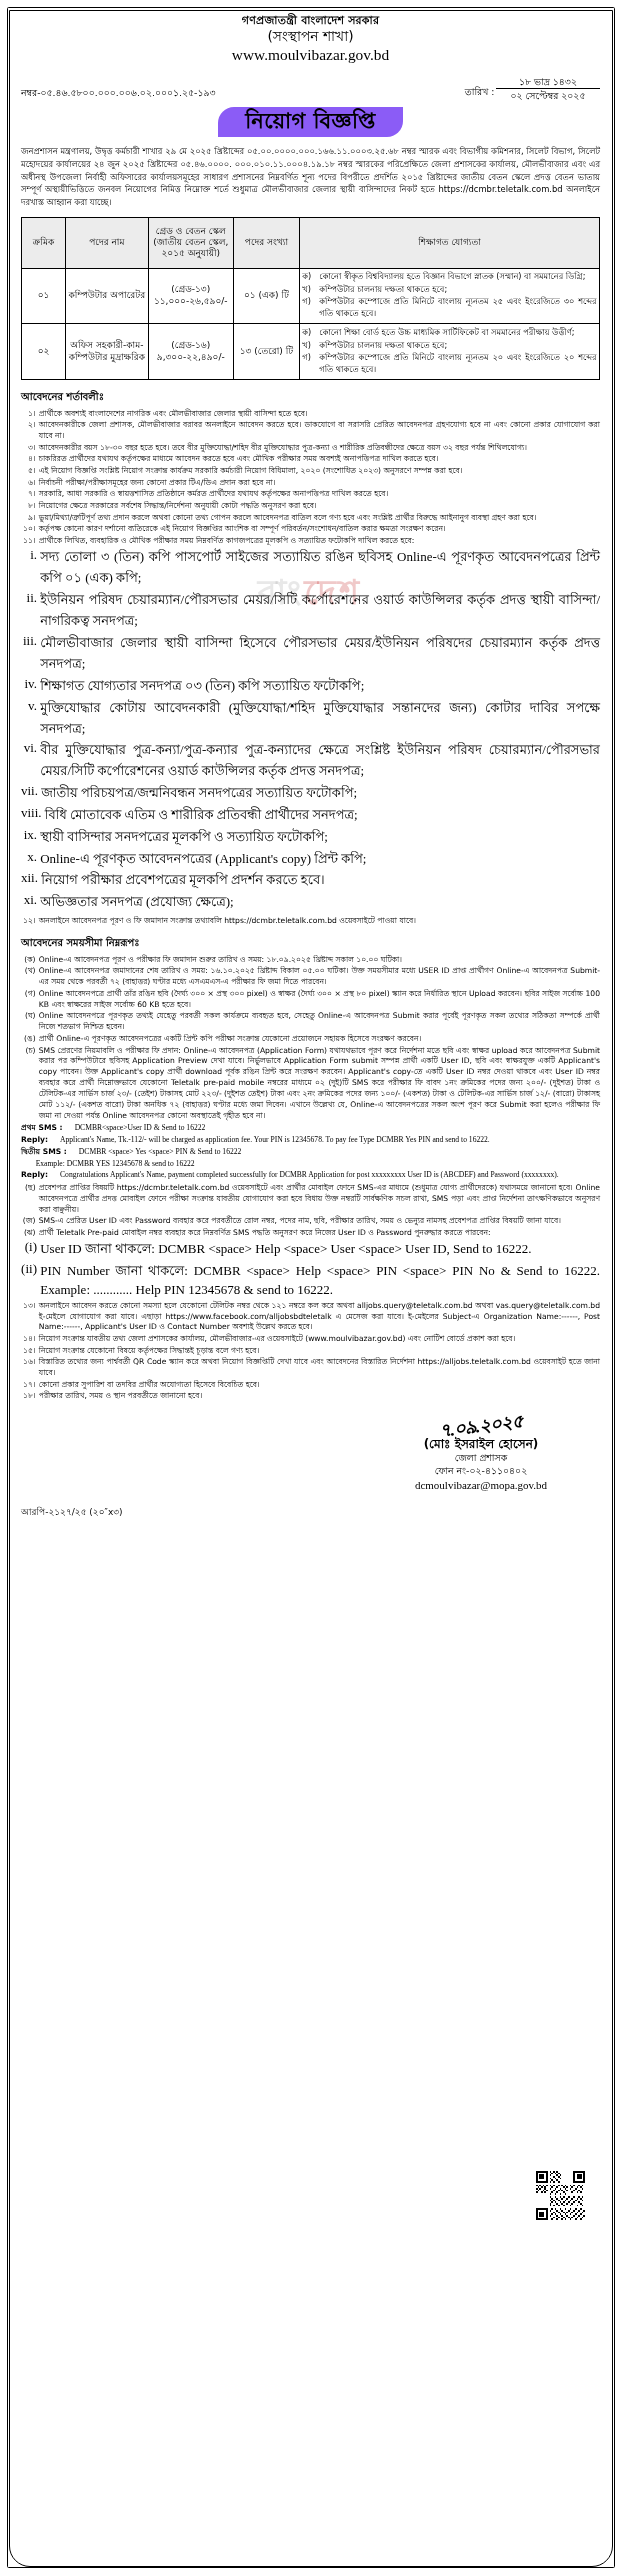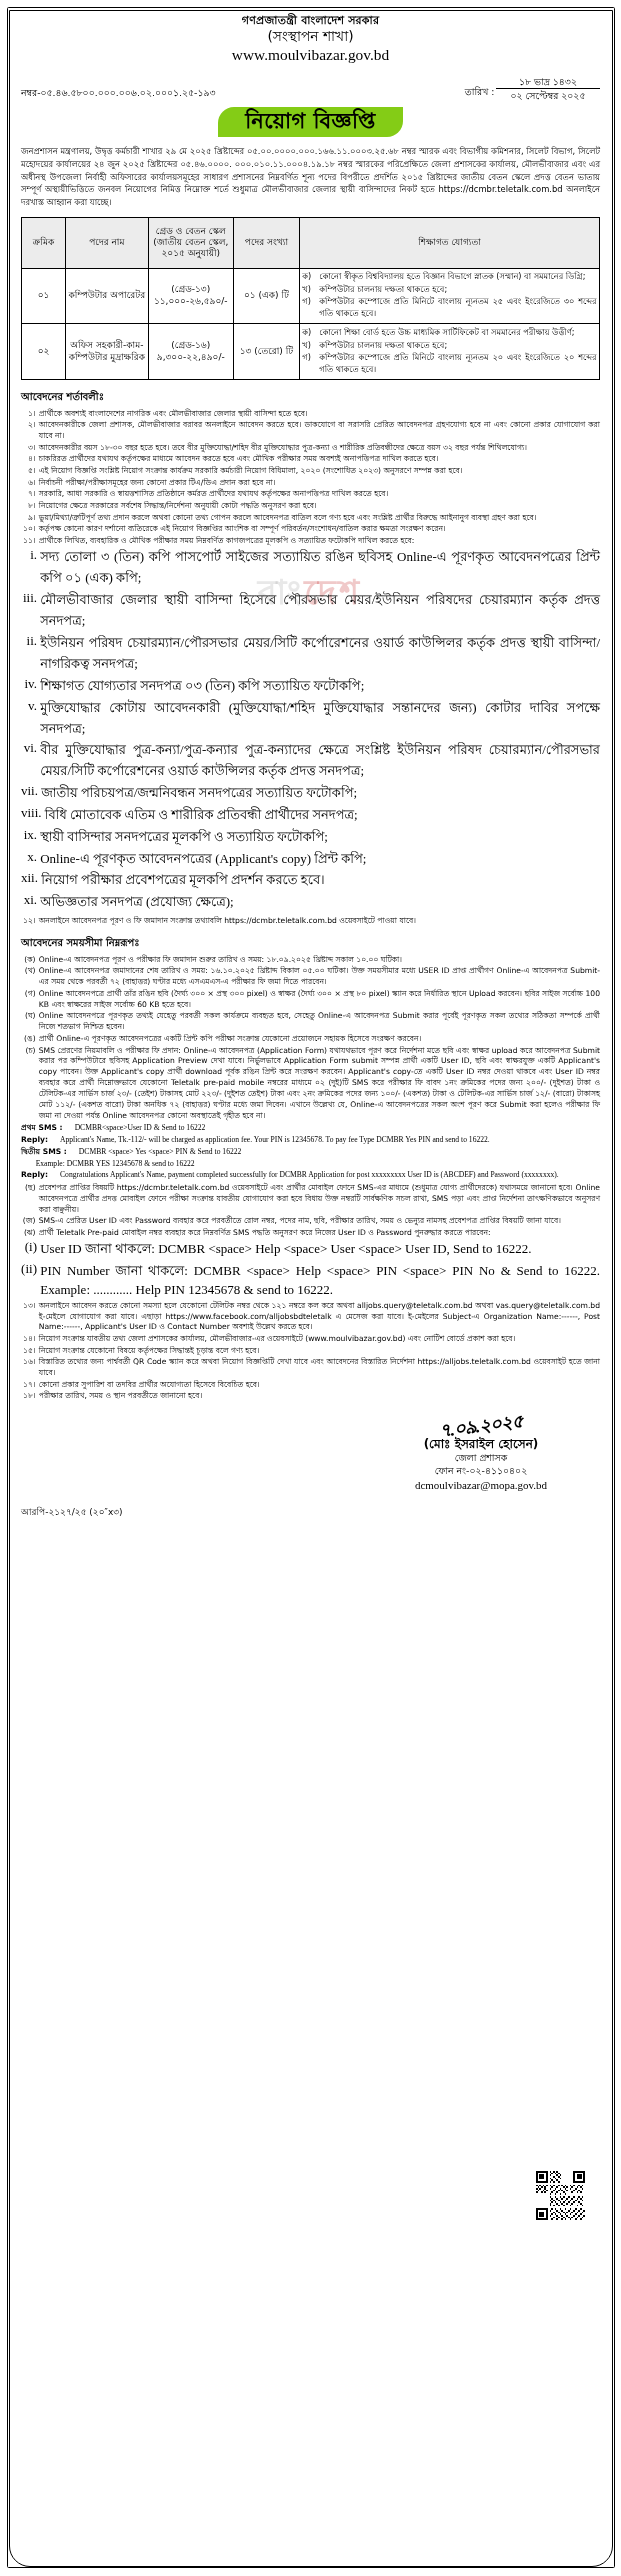--- a/index.html
+++ b/index.html
@@ -73,21 +73,21 @@
   .memo-date{display:flex;align-items:flex-end;gap:1.6px;font-size:9.3px;}
   .memo-date .lbl{padding-bottom:1.6px;}
   .dates{display:flex;flex-direction:column;align-items:center;line-height:1.25;}
   .dates .top{padding:0 3.2px;}
   .dates .rule{border-top:1.1px solid #000;width:104px;margin:0.8px 0;}
   .dates .bot{padding:0 3.2px;}
 
   
   .banner-wrap{display:flex;justify-content:center;margin-top:5.7px;}
   .banner{
-    background:#84cc16;
+    background:#8b5cf6;
     border-top-left-radius:16px;
     border-bottom-right-radius:16px;
     padding:2.4px 27.5px 4px 27.5px;
     font-family:"DejaVu Sans","Liberation Sans",sans-serif;
     font-weight:bold;
     font-size:21px;
     letter-spacing:0.4px;
     line-height:1.12;
   }
 
@@ -555,26 +555,26 @@
           <span class="t">প্রার্থীকে লিখিত, ব্যবহারিক ও মৌখিক পরীক্ষার সময় নিম্নবর্ণিত কাগজপত্রের মূলকপি ও সত্যায়িত ফটোকপি দাখিল করতে হবে:</span>
         </li>
     </ol>
 
     <div class="sub">
       <div class="srow">
           <span class="n">i.</span>
           <span class="t">সদ্য তোলা ৩ (তিন) কপি পাসপোর্ট সাইজের সত্যায়িত রঙিন ছবিসহ Online-এ পূরণকৃত আবেদনপত্রের প্রিন্ট কপি ০১ (এক) কপি;</span>
         </div>
       <div class="srow">
+          <span class="n">ii.</span>
+          <span class="t">ইউনিয়ন পরিষদ চেয়ারম্যান/পৌরসভার মেয়র/সিটি কর্পোরেশনের ওয়ার্ড কাউন্সিলর কর্তৃক প্রদত্ত স্থায়ী বাসিন্দা/নাগরিকত্ব সনদপত্র;</span>
+        </div>
+      <div class="srow">
           <span class="n">iii.</span>
           <span class="t">মৌলভীবাজার জেলার স্থায়ী বাসিন্দা হিসেবে পৌরসভার মেয়র/ইউনিয়ন পরিষদের চেয়ারম্যান কর্তৃক প্রদত্ত সনদপত্র;</span>
-        </div>
-      <div class="srow">
-          <span class="n">ii.</span>
-          <span class="t">ইউনিয়ন পরিষদ চেয়ারম্যান/পৌরসভার মেয়র/সিটি কর্পোরেশনের ওয়ার্ড কাউন্সিলর কর্তৃক প্রদত্ত স্থায়ী বাসিন্দা/নাগরিকত্ব সনদপত্র;</span>
         </div>
       <div class="srow">
           <span class="n">iv.</span>
           <span class="t">শিক্ষাগত যোগ্যতার সনদপত্র ০৩ (তিন) কপি সত্যায়িত ফটোকপি;</span>
         </div>
       <div class="srow">
           <span class="n">v.</span>
           <span class="t">মুক্তিযোদ্ধার কোটায় আবেদনকারী (মুক্তিযোদ্ধা/শহিদ মুক্তিযোদ্ধার সন্তানদের জন্য) কোটার দাবির সপক্ষে সনদপত্র;</span>
         </div>
       <div class="srow">

